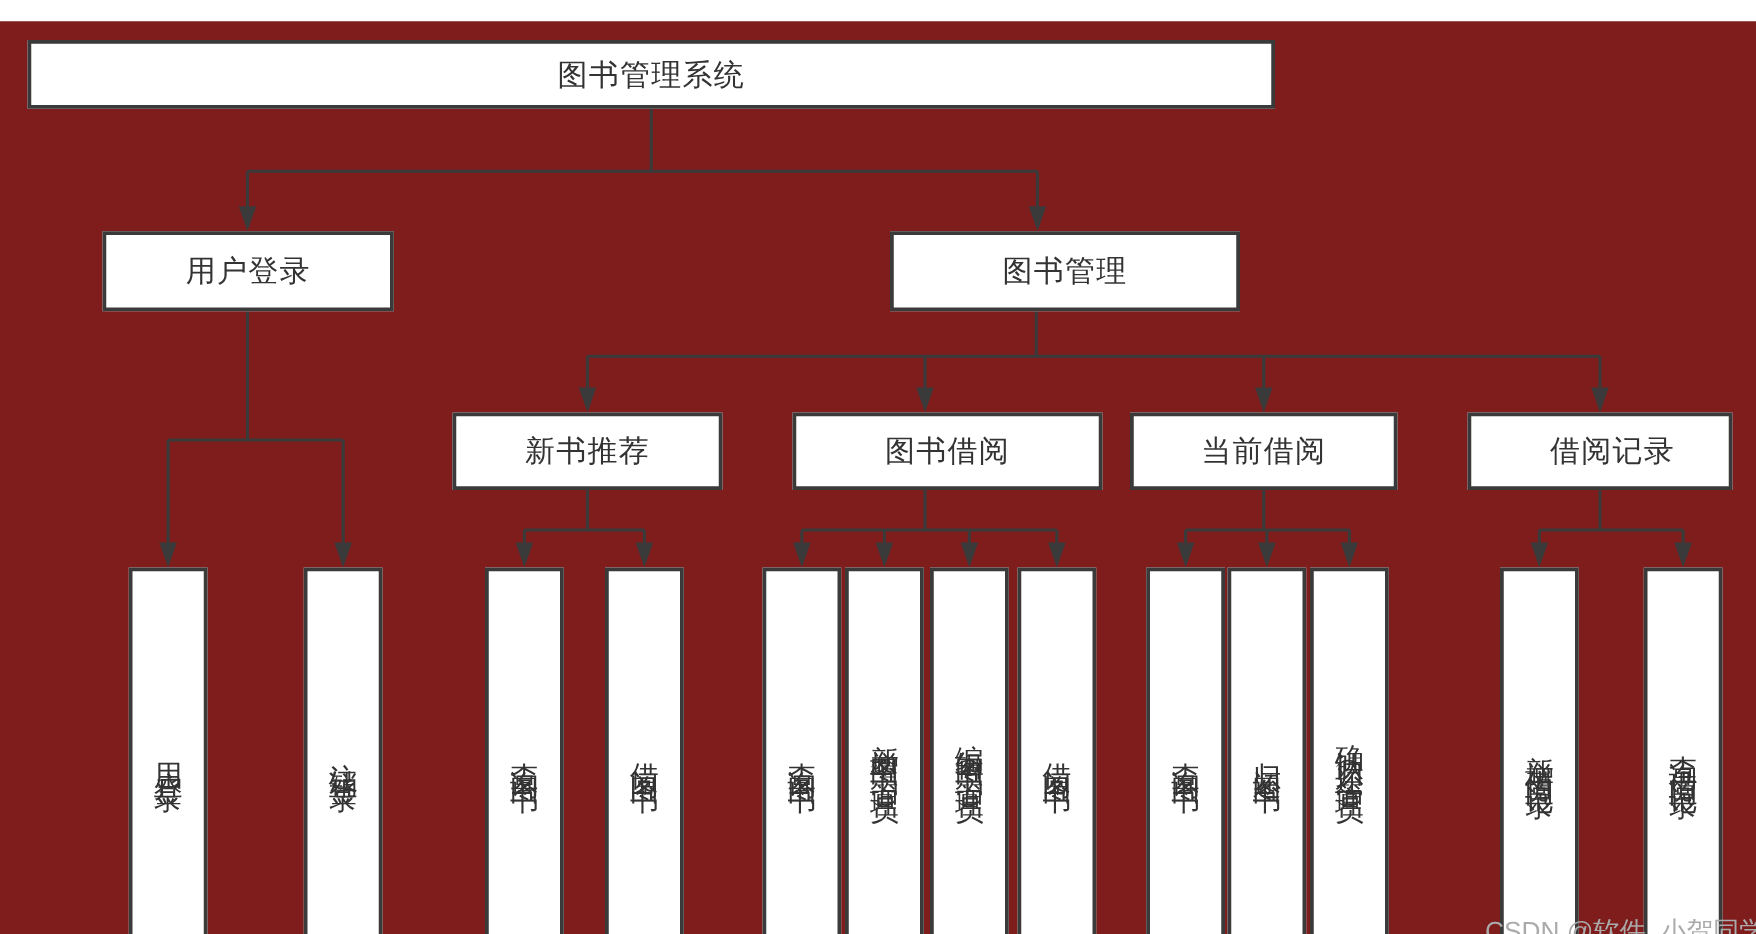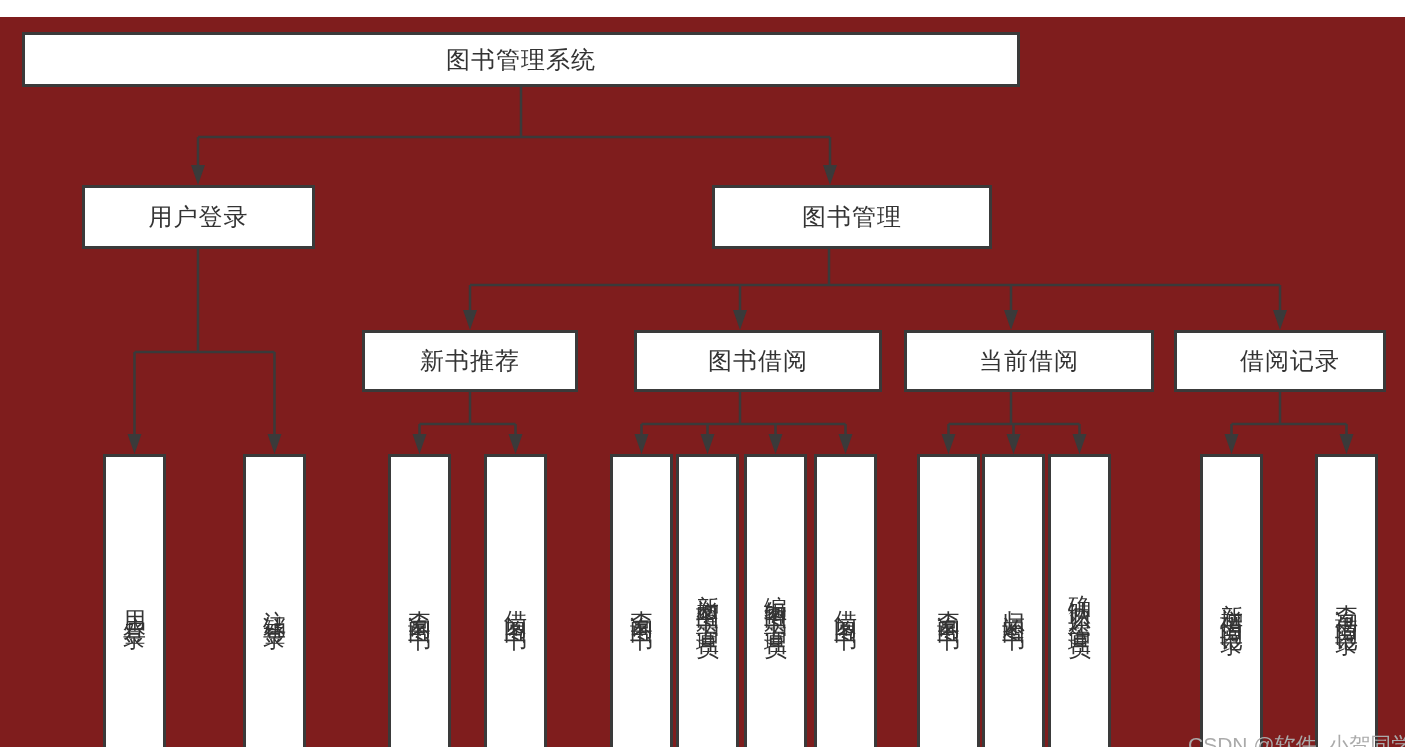--- a/index.html
+++ b/index.html
@@ -123,21 +123,21 @@
   <div class="node h lvl2" style="left:712px; width:280px;">
     <span>图书管理</span>
   </div>
 
   <div class="node h lvl3" style="left:362px; width:216px;">
     <span>新书推荐</span>
   </div>
   <div class="node h lvl3" style="left:634px; width:248px;">
     <span>图书借阅</span>
   </div>
-  <div class="node h lvl3" style="left:904px; width:250px;">
+  <div class="node h lvl3" style="left:904px; width:214px;">
     <span>当前借阅</span>
   </div>
   <div class="node h lvl3" style="left:1174px; width:212px;padding-left:20px;">
     <span>借阅记录</span>
   </div>
 
   <div class="node leaf" style="left:103px;">
     <span class="vtext">用户登录</span>
   </div>
   <div class="node leaf" style="left:243px;">

